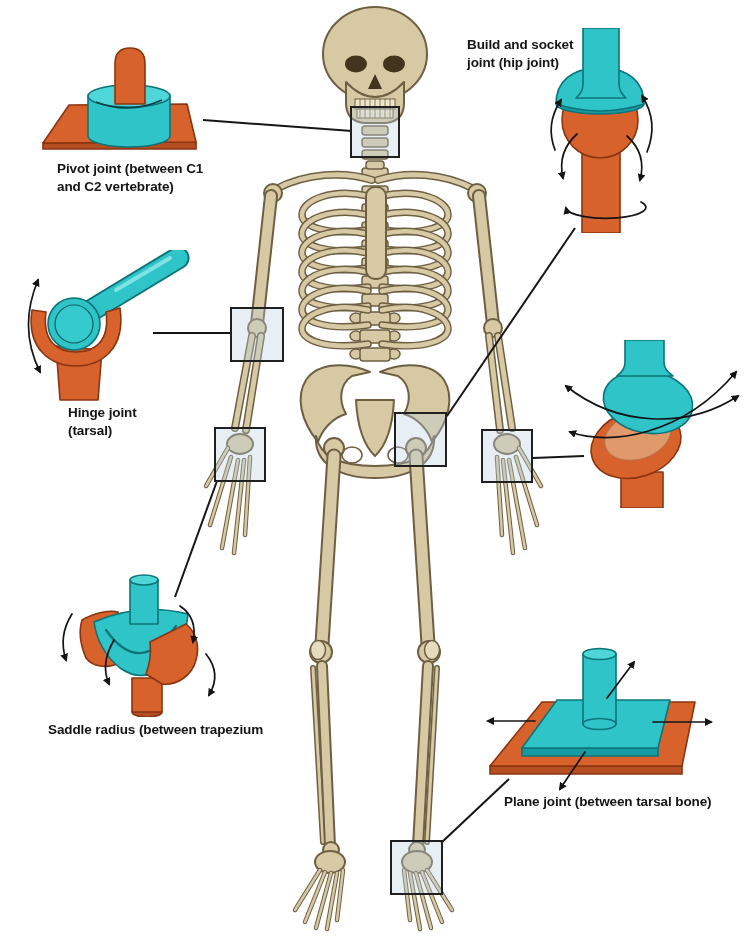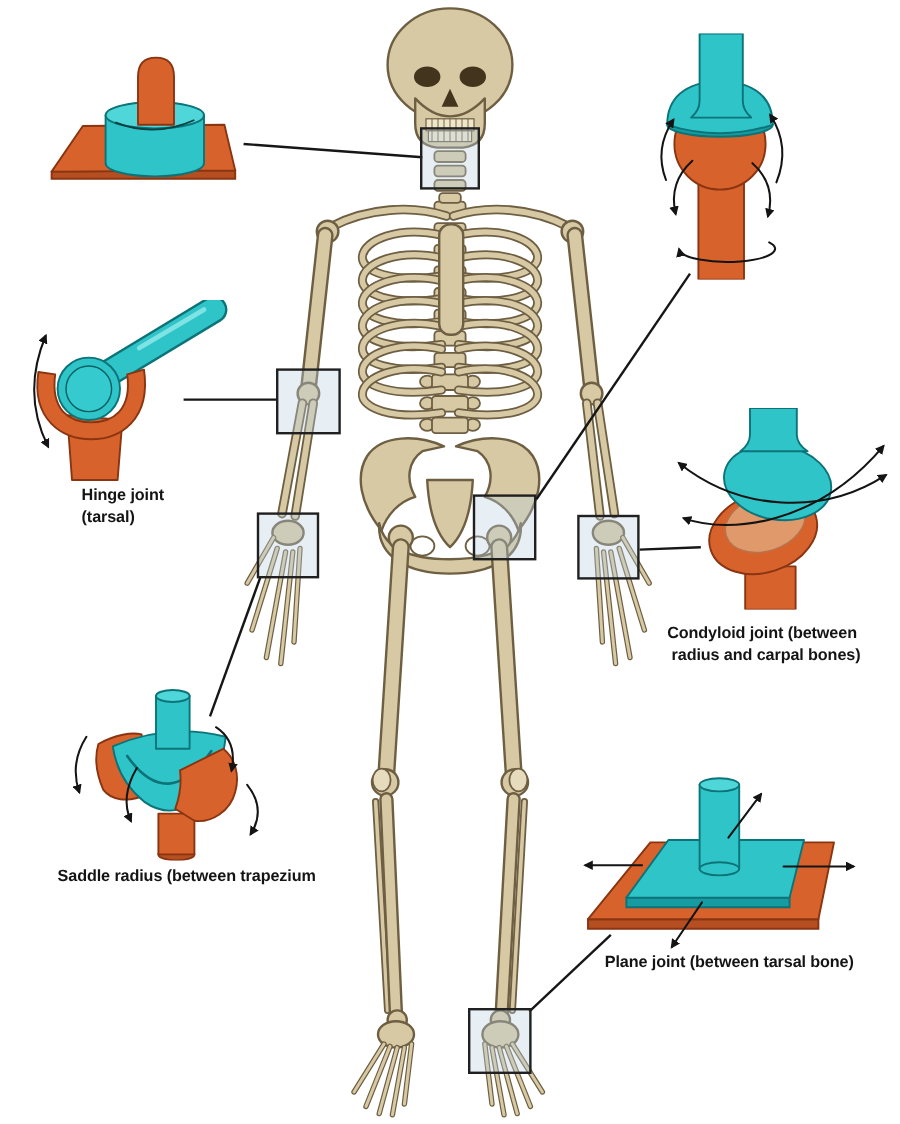--- a/index.html
+++ b/index.html
@@ -341,31 +341,35 @@
     <ellipse class="tf" cx="116.5" cy="86" rx="16.5" ry="5.5"></ellipse>
     <ellipse class="tl" cx="116.5" cy="16" rx="16.5" ry="5.5"></ellipse>
     <g>
       <path class="ar" d="M52,83 L5,83" marker-end="url(#ahL)"></path>
       <path class="ar" d="M170,84 L228,84" marker-end="url(#ahL)"></path>
       <path class="ar" d="M124,60 L151,24" marker-end="url(#ahL)"></path>
       <path class="ar" d="M102,114 L77,151" marker-end="url(#ahL)"></path>
     </g>
   </svg>
 
-
+  <div class="lbl" style="left:57px;top:160px">
+    <span>Pivot joint (between C1</span>
+    <span>and C2 vertebrate)</span>
+  </div>
+
+  <div class="lbl" style="left:467px;top:36px">
+    <span>Build and socket</span>
+    <span>joint (hip joint)</span>
+  </div>
 
   <div class="lbl" style="left:68px;top:404px">
     <span>Hinge joint</span>
     <span>(tarsal)</span>
   </div>
 
-  <div class="lbl" style="left:556px;top:519px">
-    <span>Condyloid joint (between</span>
-    <span> radius and carpal bones)</span>
-  </div>
 
   <div class="lbl" style="left:48px;top:721px">
     <span>Saddle radius (between trapezium</span>
   </div>
 
   <div class="lbl" style="left:504px;top:793px">
     <span>Plane joint (between tarsal bone)</span>
   </div>
 
 </div>

